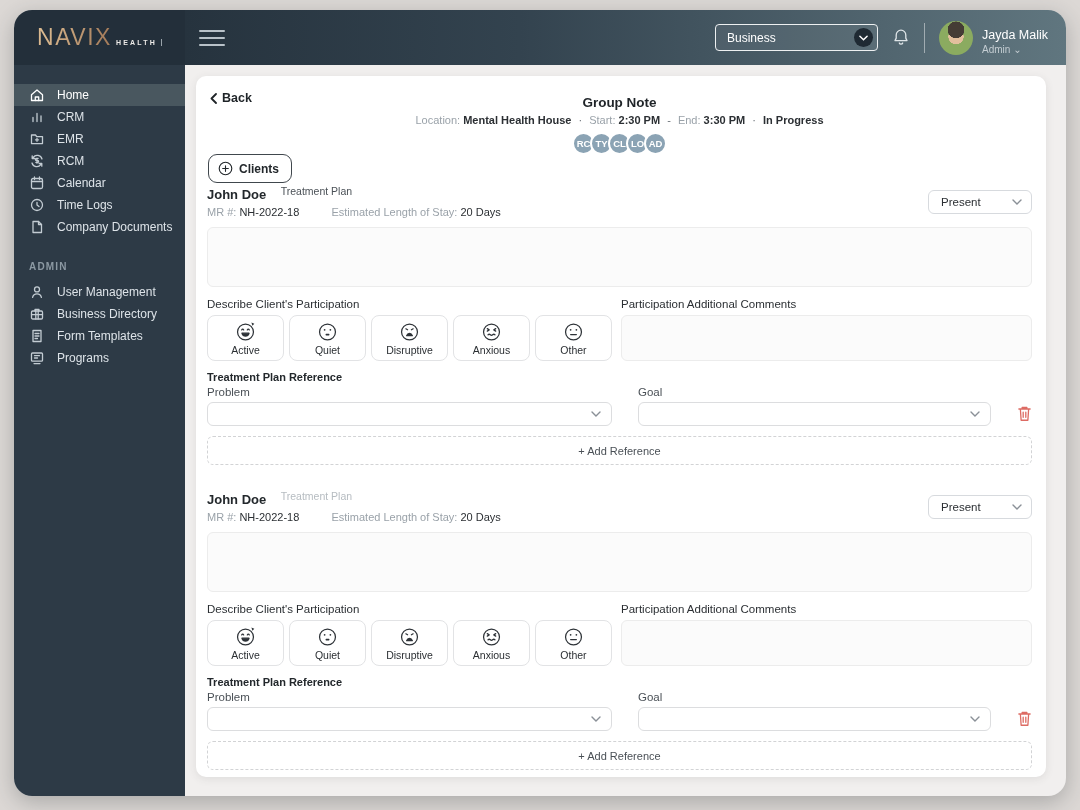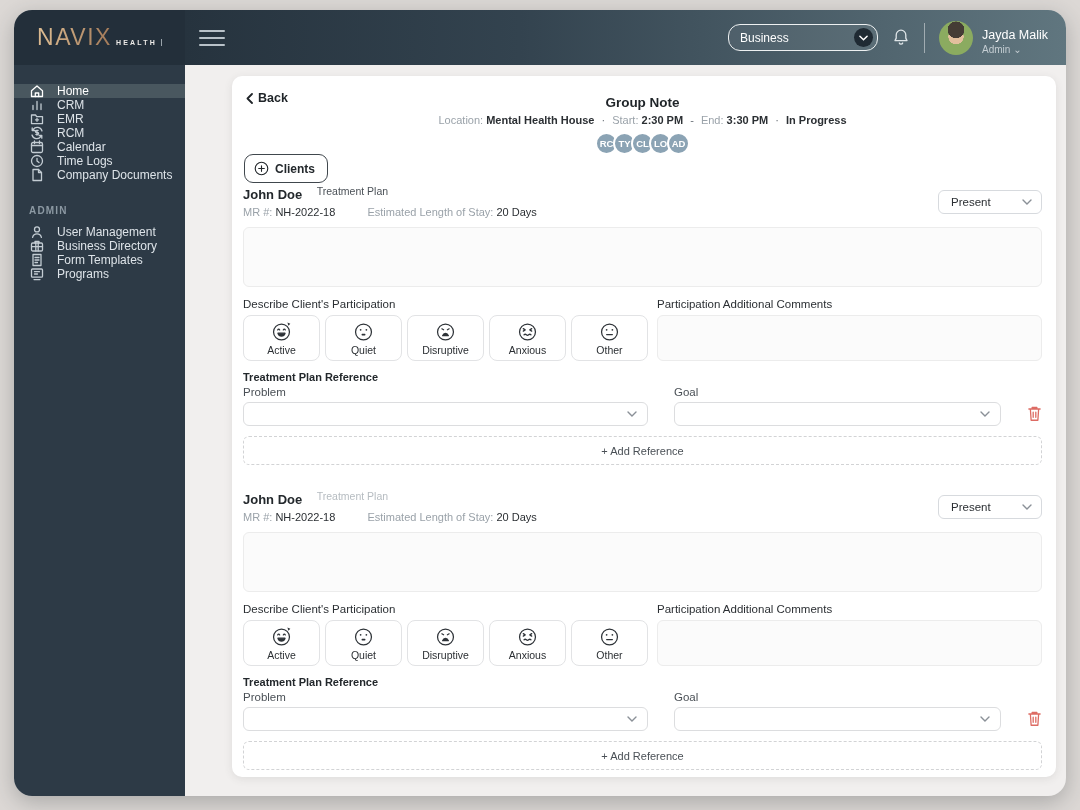--- a/index.html
+++ b/index.html
@@ -33,21 +33,21 @@
     margin-top:9px; border-right:1px solid #9aa4ab; padding-right:4px;
   }
   .topbar {
     flex:1; background:linear-gradient(to right,#26333e 0%,#33434f 38%,#60767f 100%);
     display:flex; align-items:center; padding:0 18px 0 14px;
   }
   .hamburger { width:26px; cursor:pointer; display:flex; flex-direction:column; gap:5px; }
   .hamburger span { display:block; height:2px; background:#b9c2c9; border-radius:1px; }
   .topbar-right { margin-left:auto; display:flex; align-items:center; gap:14px; }
   .biz-select {
-    width:150px; height:27px; border:1.5px solid #edf0f1; border-radius:12px;
+    width:163px; height:27px; border:1.5px solid #edf0f1; border-radius:4px;
     background:rgba(255,255,255,.06); display:flex; align-items:center;
     padding:0 4px 0 11px; color:#fff; font-size:12px; cursor:pointer;
   }
   .biz-caret {
     margin-left:auto; width:19px; height:19px; border-radius:50%;
     background:#1f2a33; display:flex; align-items:center; justify-content:center;
   }
   .bell { display:flex; align-items:center; cursor:pointer; }
   .top-divider { width:1px; height:30px; background:rgba(255,255,255,.45); }
   .user-chip { display:flex; align-items:flex-end; gap:9px; cursor:pointer; }
@@ -58,34 +58,34 @@
       radial-gradient(circle at 50% 46%, #e3bf9d 0 30%, rgba(0,0,0,0) 31%),
       radial-gradient(circle at 50% 50%, #8bab60 0 100%);
     flex:0 0 auto;
   }
   .user-name { color:#fff; font-size:12.5px; }
   .user-role { color:#c4cdd2; font-size:10px; margin-top:2px; }
   
   .window-body { flex:1; display:flex; min-height:0; }
   .sidebar { width:171px; background:#2d3a46; flex:0 0 auto; padding-top:19px; }
   .sb-item {
-    display:flex; align-items:center; gap:12px; height:14px;
+    display:flex; align-items:center; gap:12px; height:22px;
     padding:0 8px 0 15px; color:#dde3e8; font-size:12px; cursor:pointer;
     white-space:nowrap;
   }
   .sb-item.active { background:#49575f; color:#ffffff; }
   .sb-item svg { width:16px; height:16px; flex:0 0 auto; stroke:#c3ccd3; fill:none;
     stroke-width:1.3; stroke-linecap:round; stroke-linejoin:round; }
   .sb-item.active svg { stroke:#fff; }
   .sb-heading {
     font-size:10px; letter-spacing:1.2px; color:#8c99a3; font-weight:700;
     margin:23px 0 9px 15px;
   }
   
-  .main { flex:1; padding:11px 10px 19px 11px; min-width:0;margin-left:36px; }
+  .main { flex:1; padding:11px 20px 19px 11px; min-width:0; }
   .card {
     background:#fff; height:100%; border-radius:10px;
     box-shadow:0 2px 8px rgba(60,60,60,.10);
     padding:13px 14px 0 11px; position:relative; overflow:hidden;
   }
   .back-btn {
     position:absolute; top:15px; left:14px; display:flex; align-items:center;
     gap:5px; font-size:12.5px; font-weight:700; color:#1f2428; cursor:pointer;
   }
   .card-header { text-align:center; padding-top:6px; }

